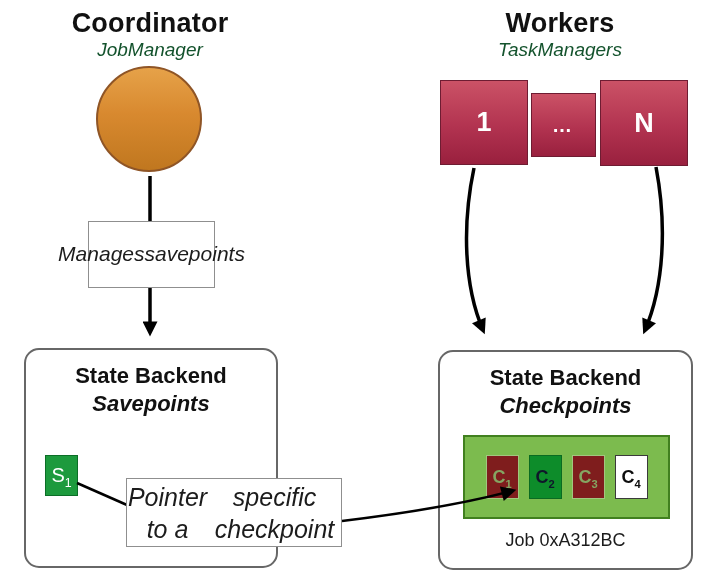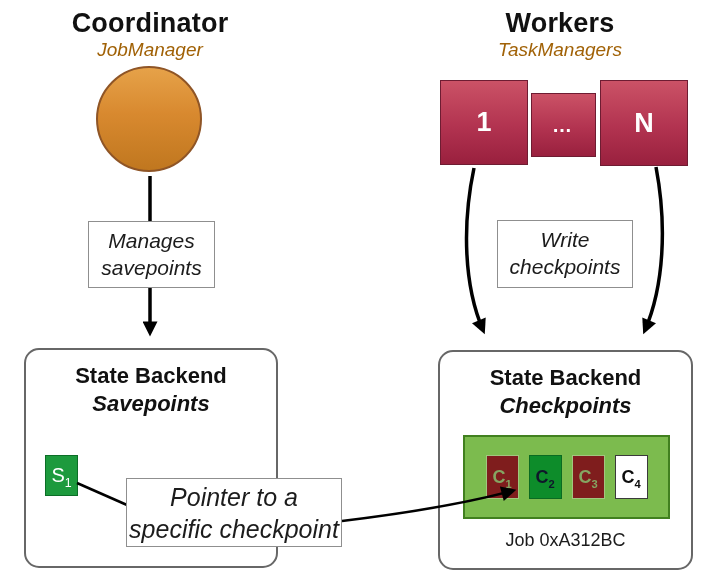--- a/index.html
+++ b/index.html
@@ -1,21 +1,21 @@
 <!DOCTYPE html>
 <html><head>
 <meta charset="utf-8">
 <style>
   html,body{margin:0;padding:0;background:#fff;}
   .canvas{
     position:relative;width:720px;height:584px;background:#ffffff;overflow:hidden;
     font-family:"Liberation Sans","DejaVu Sans",sans-serif;color:#111;padding-left:36px;
   }
   .col-title{position:absolute;font-weight:700;font-size:27px;text-align:center;letter-spacing:0.2px;}
-  .col-sub{position:absolute;font-style:italic;font-size:19px;text-align:center;color:#a16207;}
+  .col-sub{position:absolute;font-style:italic;font-size:19px;text-align:center;color:#14532d;}
 
   
   .jm-circle{
     position:absolute;left:96px;top:66px;width:106px;height:106px;border-radius:50%;
     background:linear-gradient(180deg,#e6a249 0%,#d8892f 45%,#c0771f 100%);
     border:2px solid #8f5526;box-sizing:border-box;
   }
 
   
   .worker{
@@ -25,21 +25,21 @@
     display:flex;align-items:center;justify-content:center;
     color:#fff;font-weight:700;font-size:27px;
   }
   .worker.first{left:440px;top:80px;width:88px;height:85px;}
   .worker.dots{left:531px;top:93px;width:65px;height:64px;font-size:20px;letter-spacing:3px;}
   .worker.last{left:600px;top:80px;width:88px;height:86px;}
 
   
   .label-box{
     position:absolute;background:#ffffff;border:1.5px solid #8f8f8f;box-sizing:border-box;
-    display:flex;flex-direction:column;align-items:center;justify-content:center;
+    display:flex;flex-direction:row;align-items:center;justify-content:center;
     font-style:italic;font-size:21px;line-height:1.28;color:#1c1c1c;z-index:3;text-align:center;
   }
   .manages-box{left:88px;top:221px;width:127px;height:67px;}
   .write-box{left:497px;top:220px;width:136px;height:68px;}
   .pointer-box{left:126px;top:478px;width:216px;height:69px;font-size:25px;}
 
   
   .big-box{
     position:absolute;background:#fff;border:2px solid #676767;border-radius:15px;
     box-sizing:border-box;z-index:1;
@@ -119,24 +119,20 @@
 
     <path d="M77,483 L127,505" stroke="#000" stroke-width="2.5" fill="none"></path>
 
     <path d="M342,521 C400,514 455,506 512,491" stroke="#000" stroke-width="2.5" fill="none" marker-end="url(#ah)"></path>
   </svg>
 
   <div class="label-box manages-box">
     <span>Manages</span>
     <span>savepoints</span>
   </div>
-  <div class="label-box write-box">
-    <span>Write</span>
-    <span>checkpoints</span>
-  </div>
 
   <div class="big-box left">
     <div class="bb-title">State Backend</div>
     <div class="bb-sub">Savepoints</div>
     <div class="s-cell">
       <span><span>S</span><sub>1</sub></span>
     </div>
   </div>
 
   <div class="big-box right">

